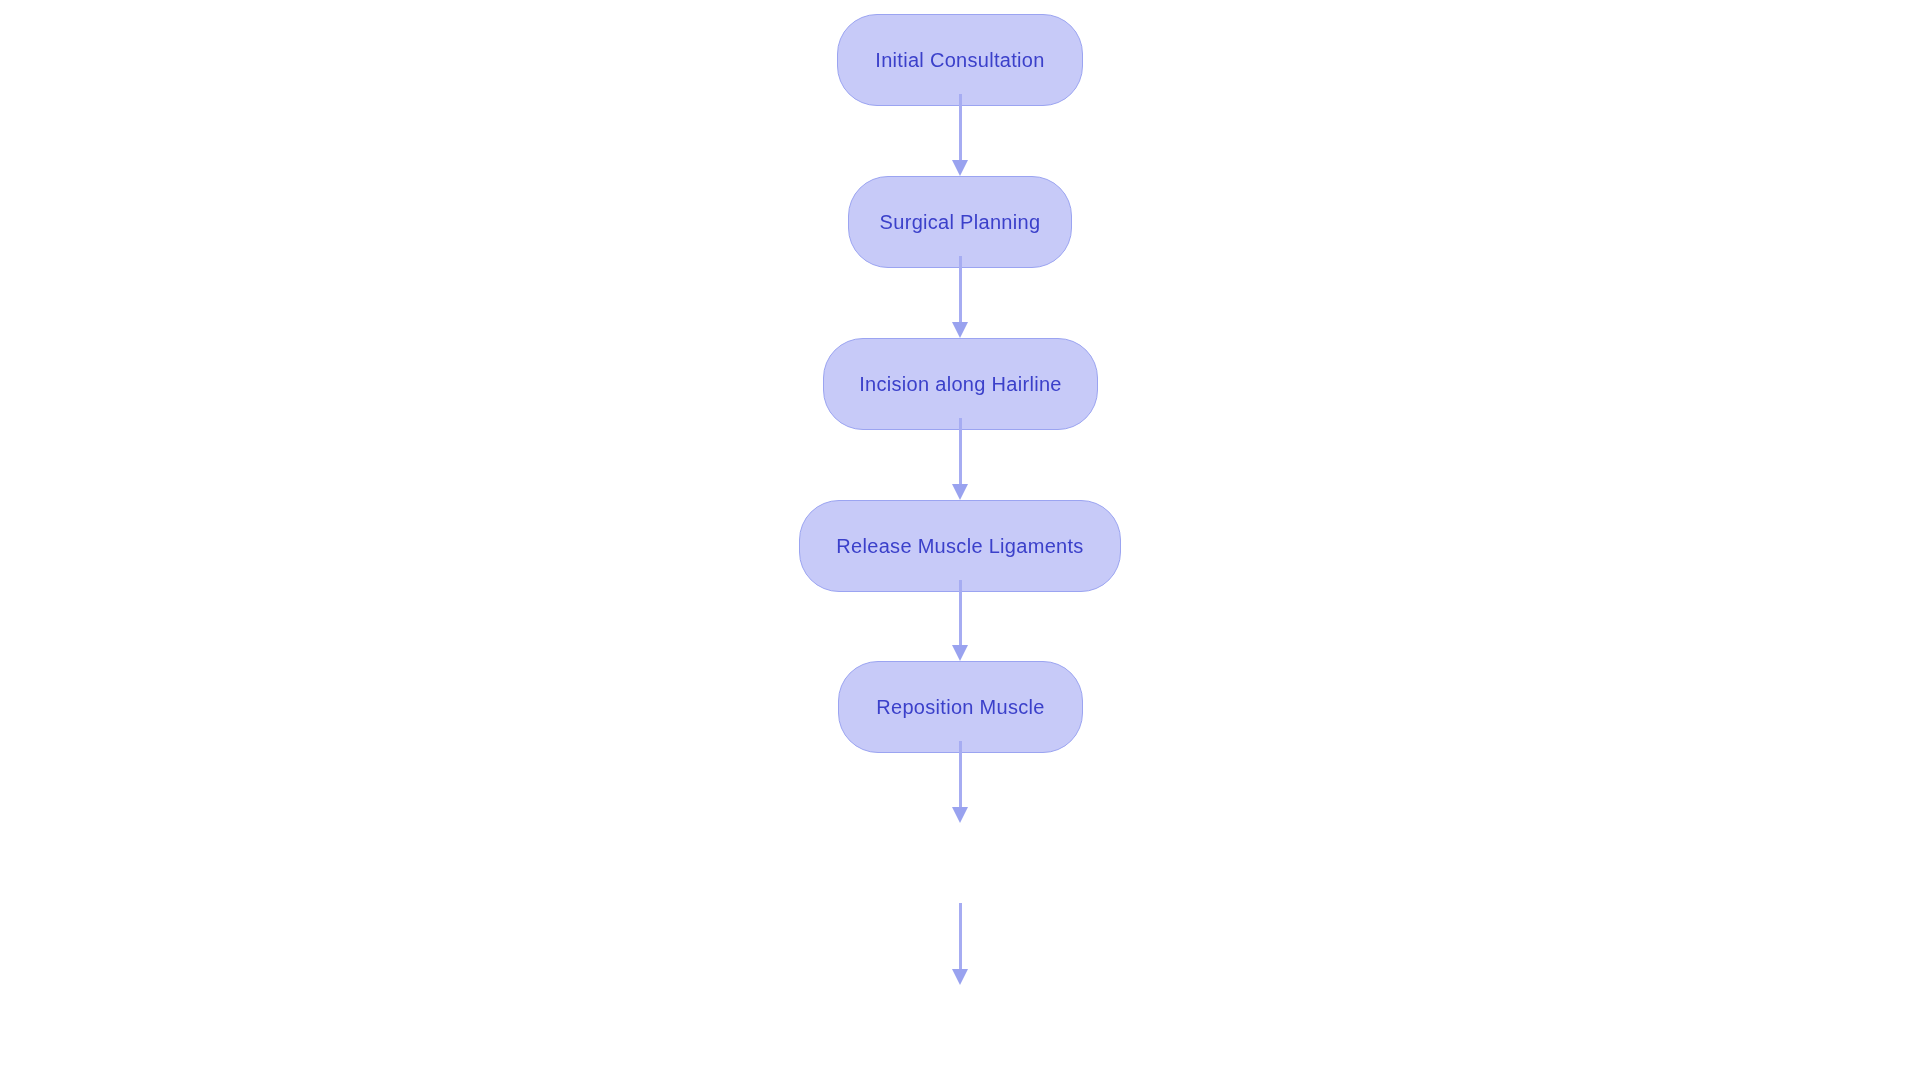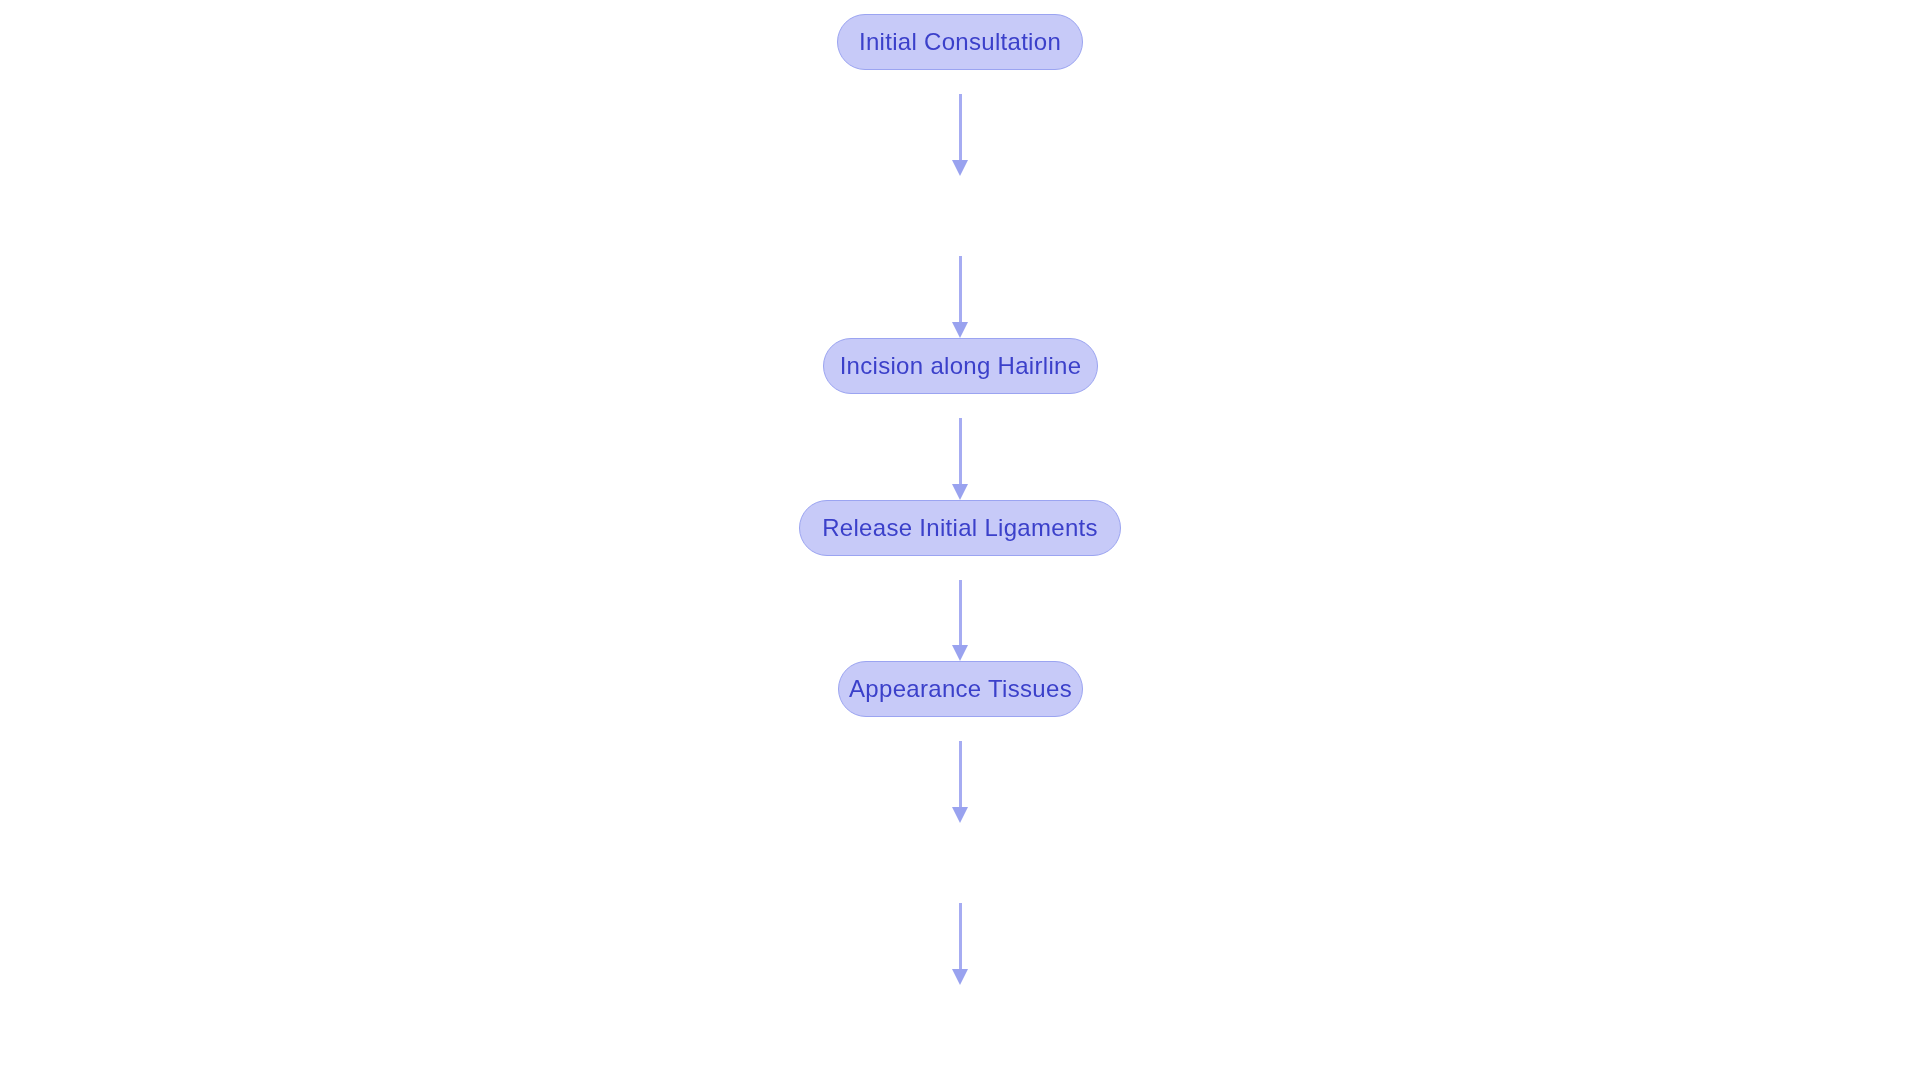--- a/index.html
+++ b/index.html
@@ -17,29 +17,29 @@
     overflow: hidden;
     font-family: "Liberation Sans", "DejaVu Sans", sans-serif;
   }
   .canvas {
     position: relative;
     width: 1920px; height: 1083px;
     background: var(--background);
   }
   .node {
     position: absolute;
-    height: 56px;
+    height: 92px;
     background: var(--node-fill);
     border: 1.5px solid var(--node-border);
     border-radius: 40px;
     display: flex;
     align-items: center;
     justify-content: center;
     color: var(--node-text);
-    font-size: 24px;
+    font-size: 20px;
     letter-spacing: 0.3px;
     white-space: nowrap;
     text-align: center;
   }
   .n1 { left: 837px; top: 14px;  width: 246px; }
   .n2 { left: 848px; top: 176px; width: 224px; }
   .n3 { left: 823px; top: 338px; width: 275px; }
   .n4 { left: 799px; top: 500px; width: 322px; }
   .n5 { left: 838px; top: 661px; width: 245px; }
   .n6 { left: 825px; top: 823px; width: 270px; }
@@ -75,46 +75,49 @@
 
   <div class="node n1">
     <span>Initial Consultation</span>
   </div>
 
   <div class="arrow a1">
     <div class="shaft"></div>
     <div class="head"></div>
   </div>
 
+  <div class="node n2">
+    <span>Surgical Planning</span>
+  </div>
 
   <div class="arrow a2">
     <div class="shaft"></div>
     <div class="head"></div>
   </div>
 
   <div class="node n3">
     <span>Incision along Hairline</span>
   </div>
 
   <div class="arrow a3">
     <div class="shaft"></div>
     <div class="head"></div>
   </div>
 
   <div class="node n4">
-    <span>Release Initial Ligaments</span>
+    <span>Release Muscle Ligaments</span>
   </div>
 
   <div class="arrow a4">
     <div class="shaft"></div>
     <div class="head"></div>
   </div>
 
   <div class="node n5">
-    <span>Appearance Tissues</span>
+    <span>Reposition Muscle</span>
   </div>
 
   <div class="arrow a5">
     <div class="shaft"></div>
     <div class="head"></div>
   </div>
 
 
   <div class="arrow a6">
     <div class="shaft"></div>

